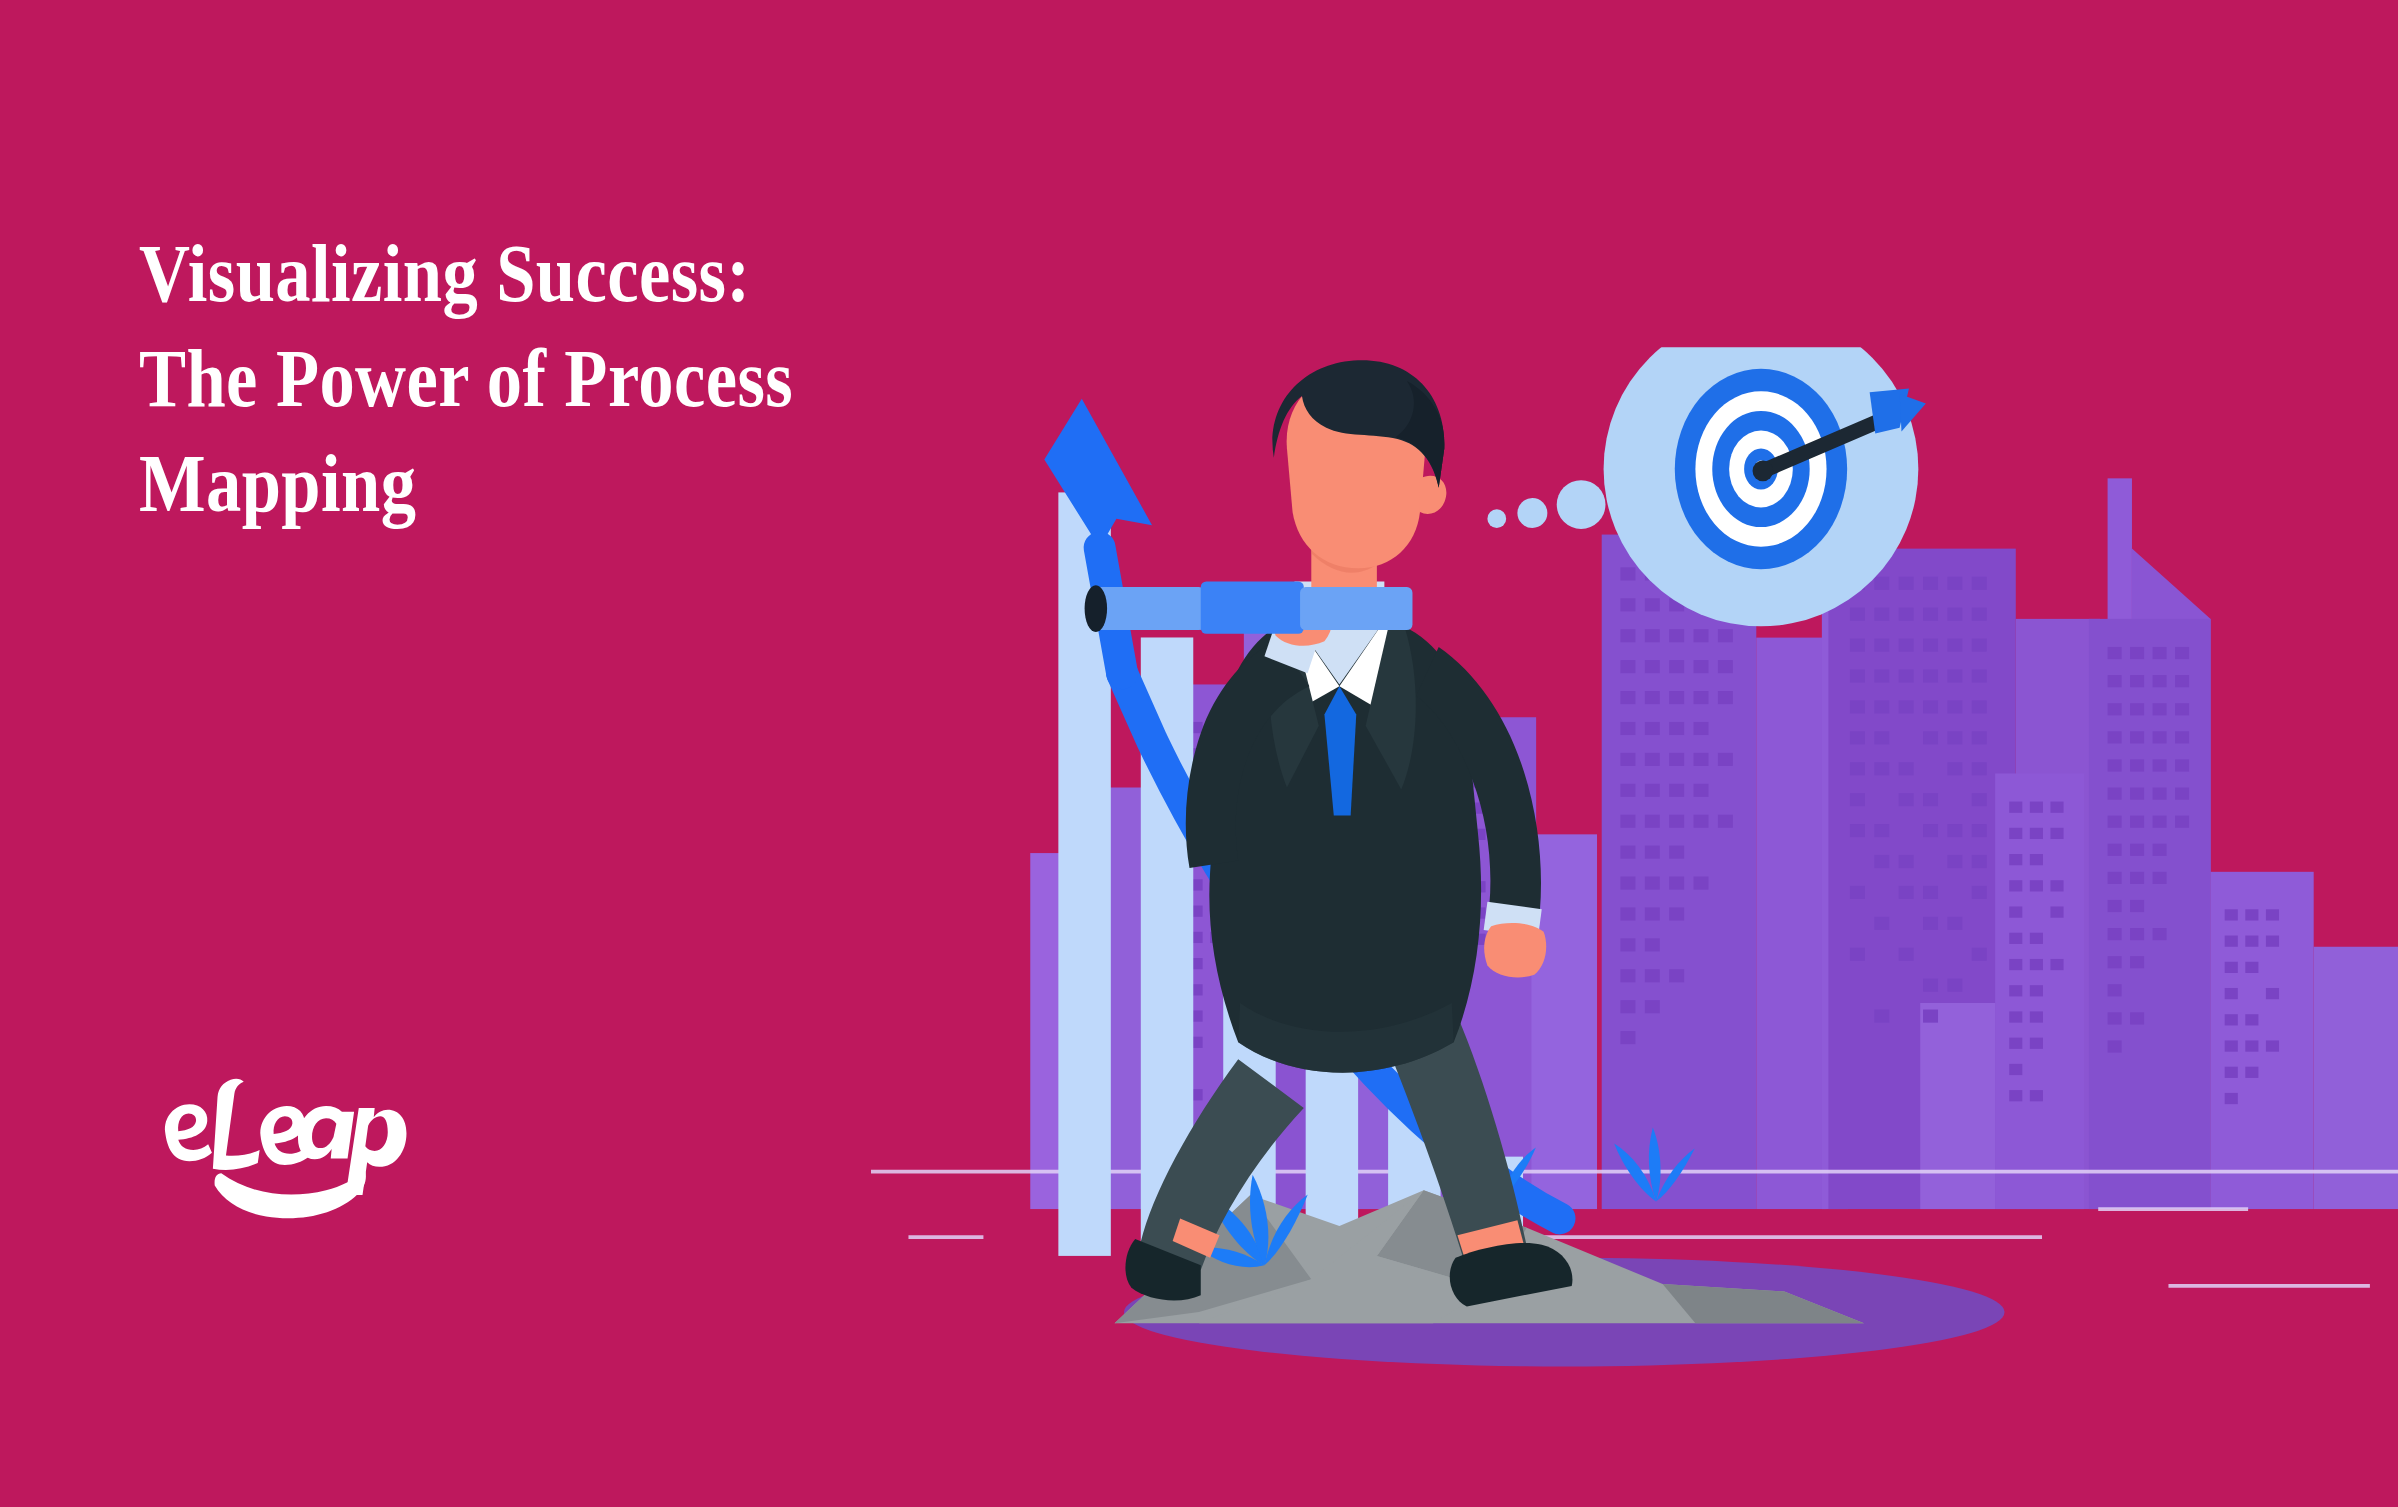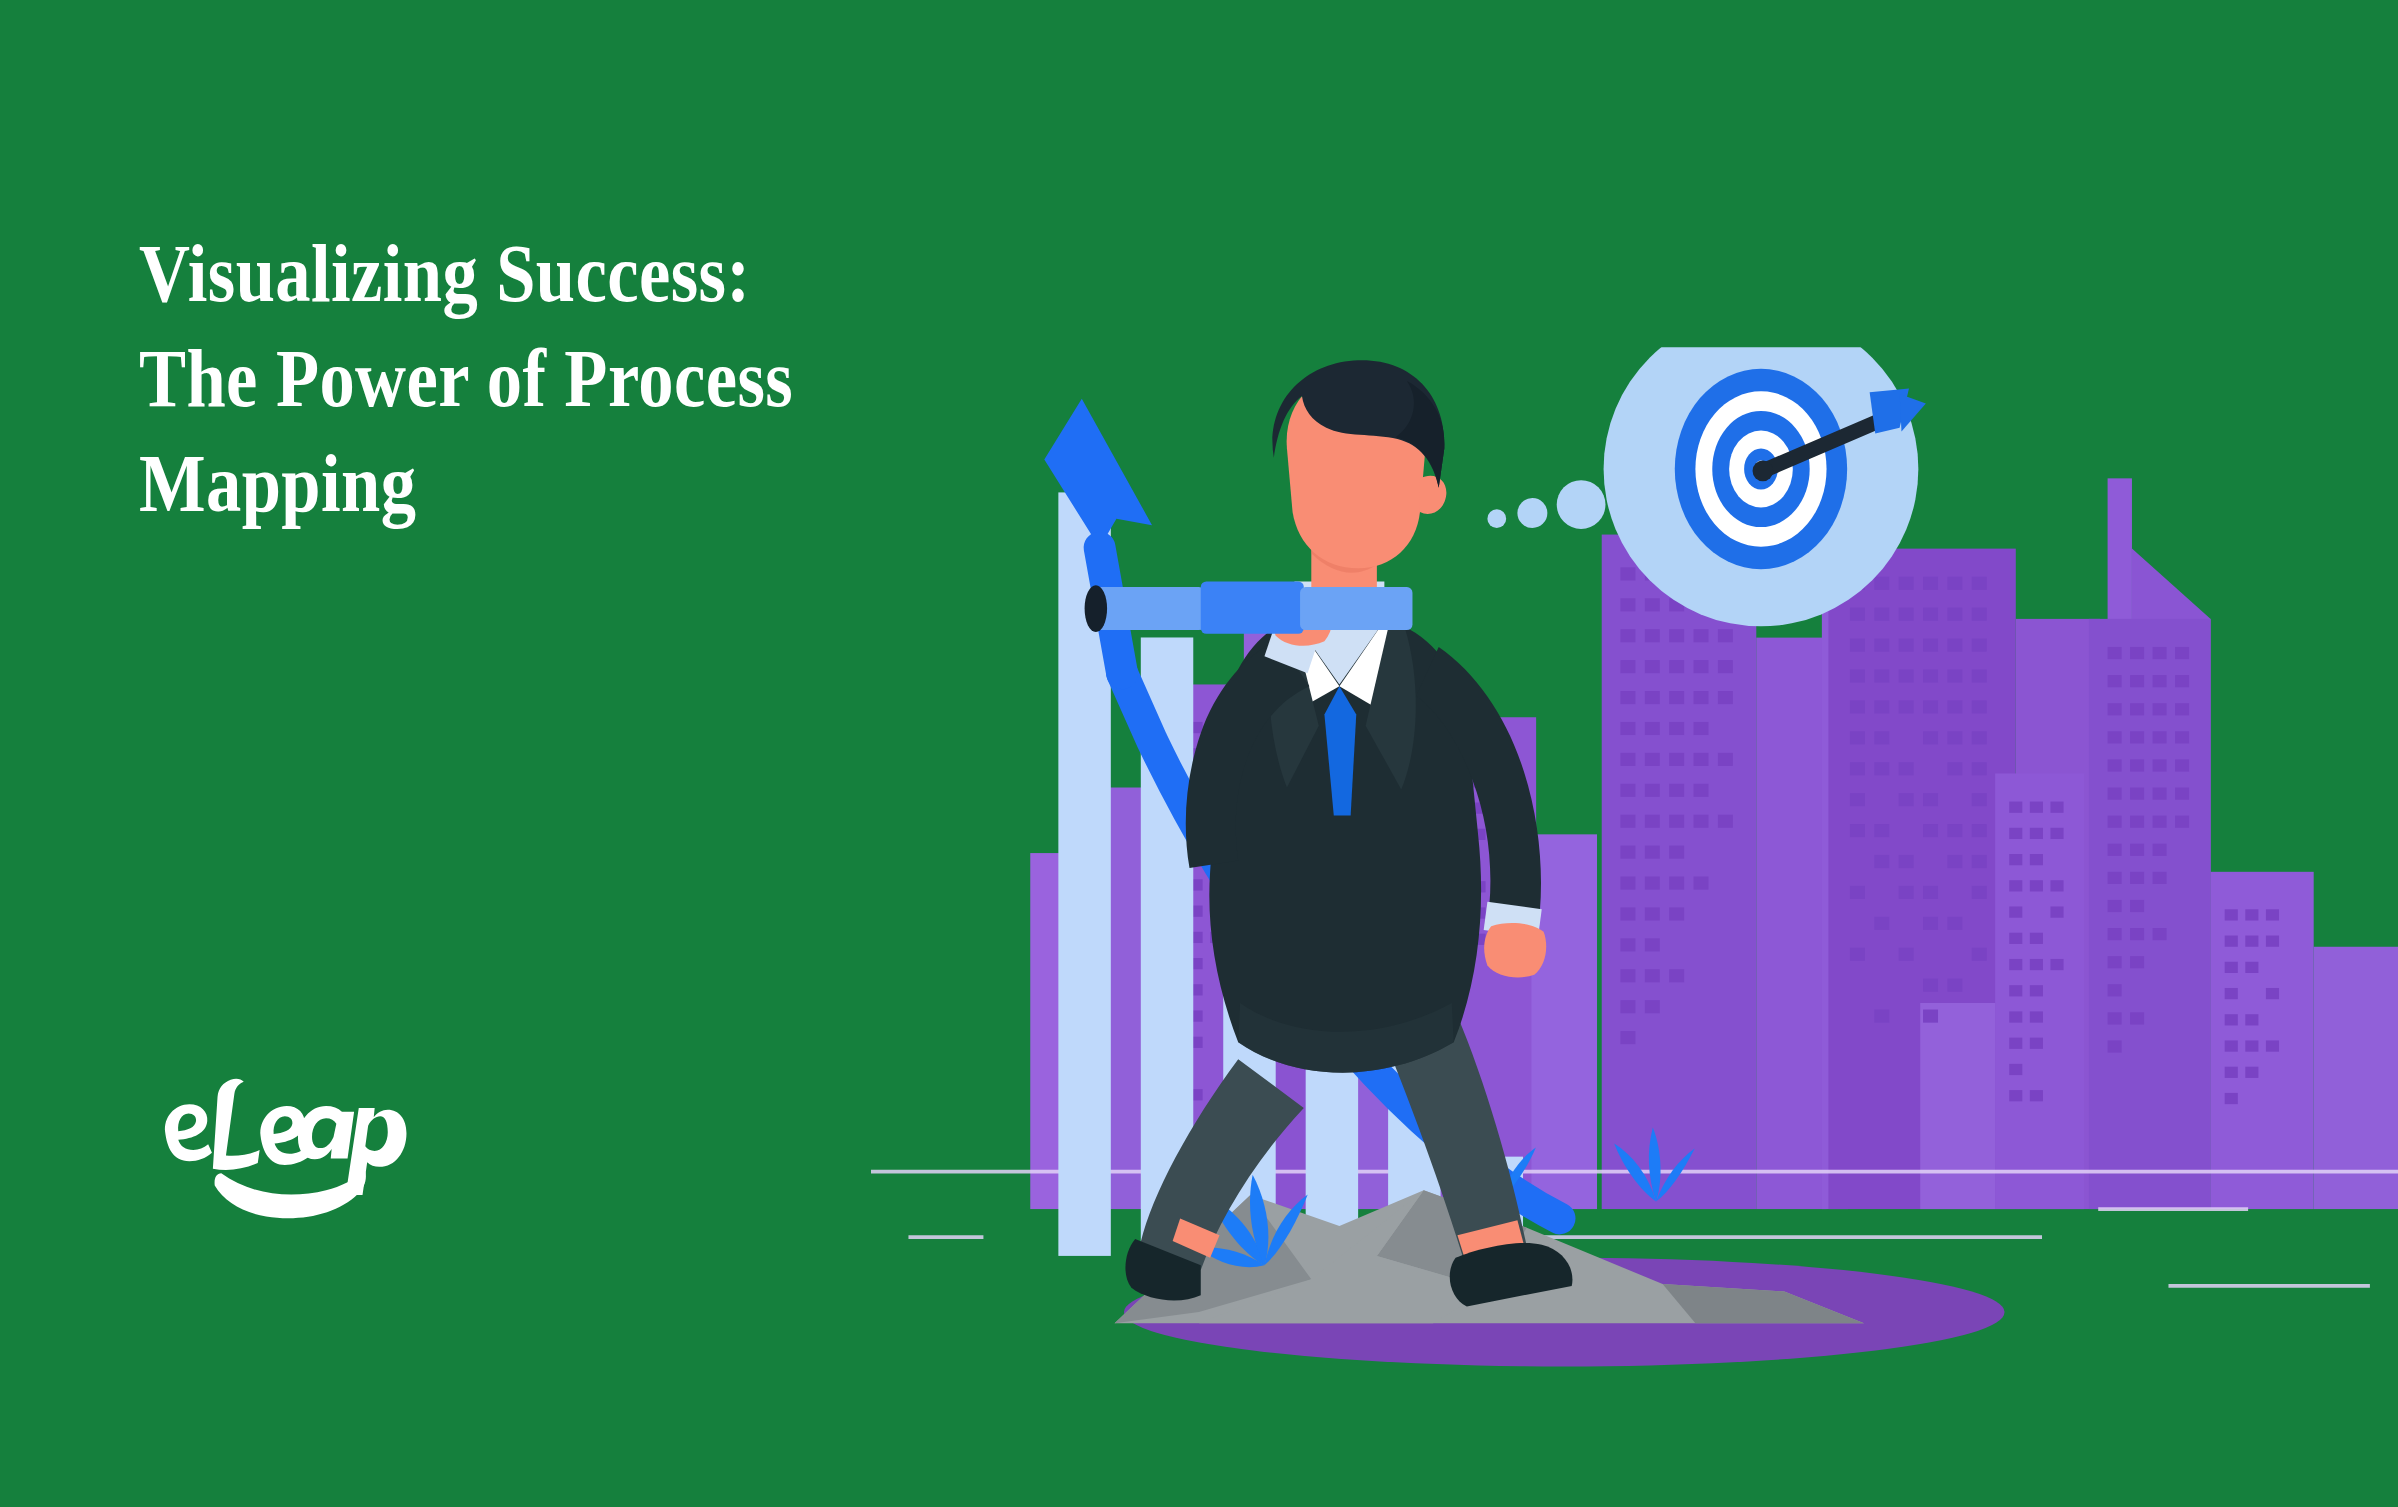--- a/index.html
+++ b/index.html
@@ -52,21 +52,21 @@
     left: 871px;
     top: 347px;
     width: 1527px;
     height: 1059px;
   }
   #illustration svg { display: block; width: 100%; height: 100%; }
 </style>
 </head>
 <body style="background: rgb(145, 88, 220);">
 
-<div id="banner" style="background: #15803d;">
+<div id="banner" style="background: #be185d;">
 
   <h1 id="headline">Visualizing Success:
 The Power of Process
 Mapping</h1>
 
   <div id="logo-wrap">
     <svg viewBox="0 0 300 170" xmlns="http://www.w3.org/2000/svg" aria-label="eLeap">
       <g fill="#ffffff">
 
         <path d="M16 74c-2-16 10-30 26-30 12 0 20 8 19 18-1 13-15 19-31 20 2 7 8 11 16 11 6 0 11-2 16-6l4 9c-7 6-15 9-24 9C24 105 18 90 16 74z

